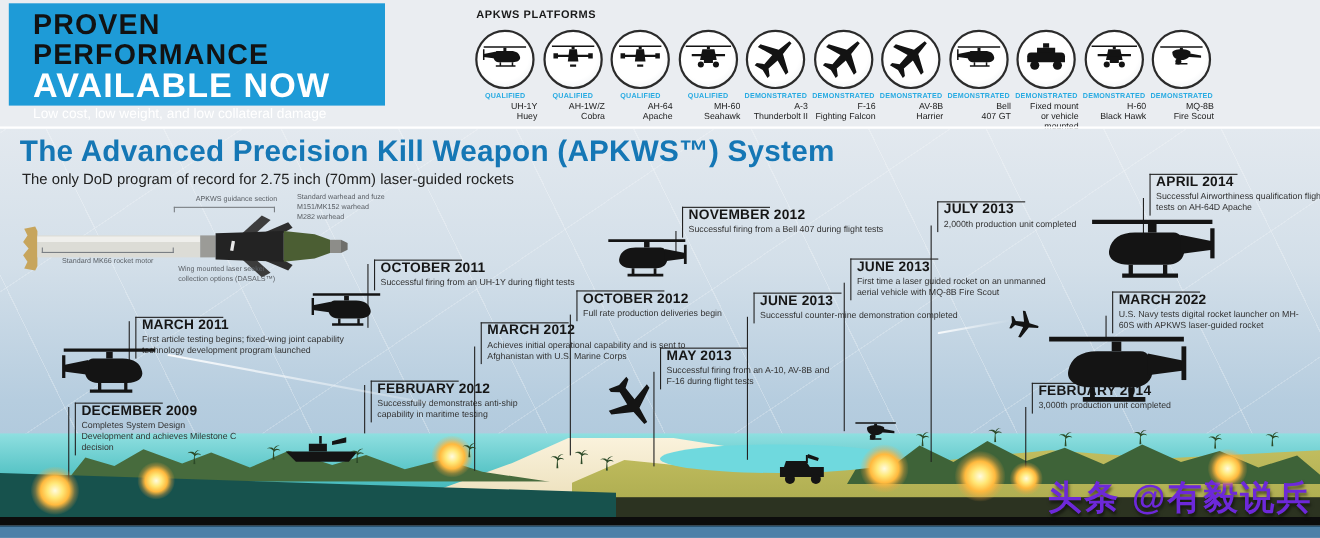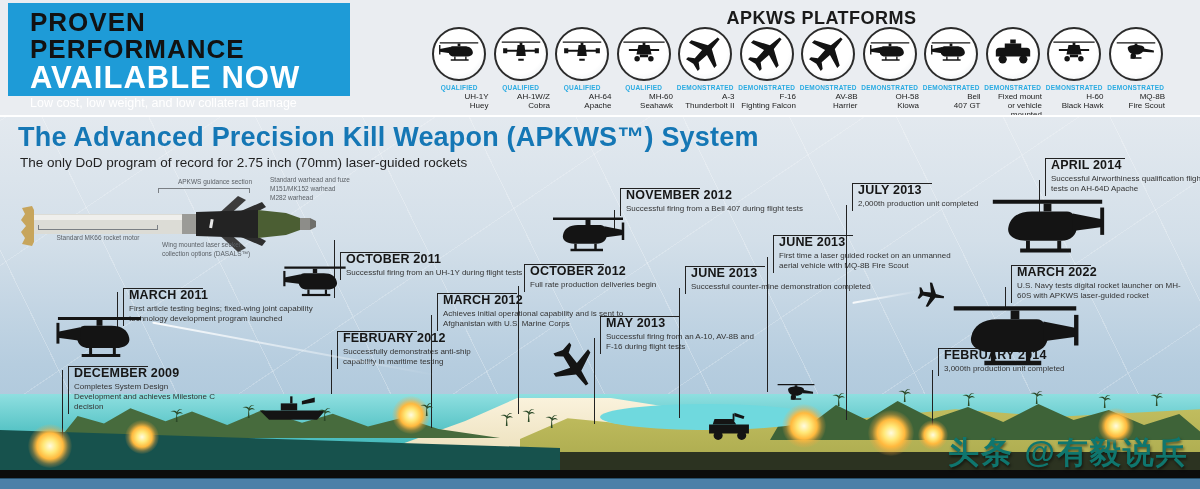--- a/index.html
+++ b/index.html
@@ -5,22 +5,22 @@
   html,body{margin:0;padding:0;background:#f0f2f4;}
   *{box-sizing:border-box;}
   .page{position:relative;width:1200px;height:489px;overflow:hidden;
         font-family:"Liberation Sans",sans-serif;background:#eef1f4;}
   
   .topstrip{position:absolute;left:0;top:0;width:1200px;height:115px;background:#eaedf1;}
   .hero{position:absolute;left:8px;top:3px;width:342px;height:93px;background:#1E9BD7;padding:6px 0 0 22px;}
   .hero .l1{font-size:26px;font-weight:800;color:#121212;letter-spacing:1px;line-height:1.05;}
   .hero .l2{font-size:31px;font-weight:800;color:#ffffff;letter-spacing:1px;line-height:1.0;margin-top:-2px;}
   .hero .tag{font-size:12.5px;color:#ffffff;margin-top:3px;}
-  .platforms-title{position:absolute;left:454px;top:8px;width:735px;text-align:center;
-        font-size:18px;font-weight:800;color:#1a1a1a;letter-spacing:.5px;}
+  .platforms-title{position:absolute;left:433px;top:8px;width:735px;text-align:left;
+        font-size:10px;font-weight:800;color:#1a1a1a;letter-spacing:.5px;}
   .platforms-row{position:absolute;left:430px;top:27px;width:738px;display:flex;gap:3px;}
   .p-item{width:58.5px;text-align:center;}
   .p-circle{width:54px;height:54px;margin:0 auto;border:2px solid #2b2b2b;border-radius:50%;
         background:radial-gradient(circle at 45% 40%,#ffffff 60%,#e6eaee);display:flex;align-items:center;justify-content:center;overflow:hidden;}
   .p-circle svg{width:44px;height:auto;fill:#131313;}
   .p-status{font-size:6.5px;font-weight:700;letter-spacing:.2px;margin-top:3px;}
   .p-name{font-size:8px;color:#222;line-height:1.15;margin-top:1px;text-align:right;}
   
   .main{position:absolute;left:0;top:115px;width:1200px;height:355px;border-top:2px solid #fff;
         background:linear-gradient(180deg,#e3e9ef 0%,#d3dfe9 35%,#b6cddf 70%,#a7c4d9 100%);}
@@ -59,22 +59,22 @@
   .bstrip{position:absolute;left:0;top:92px;width:1200px;height:18px;background:#2c3321;}
   .wedge{position:absolute;left:0;top:70px;width:560px;height:40px;background:#17524d;
         clip-path:polygon(0 0,100% 45%,100% 100%,0 100%);}
   .boom{position:absolute;border-radius:50%;
         background:radial-gradient(circle,#fffbe0 0%,#ffe878 22%,#ffb93e 42%,rgba(255,170,60,.35) 58%,rgba(255,170,60,0) 72%);}
   .palm{position:absolute;}
   .palm svg{display:block;width:100%;height:auto;fill:#2c4a28;}
   
   .blackbar{position:absolute;left:0;top:470px;width:1200px;height:8px;background:#0c0c0c;}
   .bluebar{position:absolute;left:0;top:478px;width:1200px;height:11px;background:#4d80a8;border-top:1px solid #27506e;}
-  .watermark{position:absolute;left:948px;top:432px;width:250px;text-align:left;font-size:31px;font-weight:800;
-        color:#0f766e;letter-spacing:2px;text-shadow:1px 2px 3px rgba(0,0,0,.55);}
+  .watermark{position:absolute;left:948px;top:432px;width:250px;text-align:center;font-size:31px;font-weight:800;
+        color:#6d28d9;letter-spacing:2px;text-shadow:1px 2px 3px rgba(0,0,0,.55);}
 </style>
 </head>
 <body>
 
 <div class="page">
 
   <div class="topstrip">
     <div class="hero" style="background: rgb(30, 155, 215);">
       <div class="l1">PROVEN PERFORMANCE</div>
       <div class="l2">AVAILABLE NOW</div>
@@ -194,38 +194,20 @@
                 </g>
               </svg></span>
           </div>
       <div class="p-status" style="color: rgb(41, 171, 226);">DEMONSTRATED</div>
       <div class="p-name">
         <div>AV-8B</div>
         <div>Harrier</div>
       </div>
     </div>
 
-    <div class="p-item">
-      <div class="p-circle">
-            <span class="p-icon"><svg viewBox="0 0 64 40">
-                <path d="M4 6h56v2H4z"></path>
-                <path d="M30 8h4v4h-4z"></path>
-                <path d="M22 12h18c7 0 11 3 12 8 1 4-3 7-9 7H25c-5 0-8-3-8-7 0-5 2-8 5-8z"></path>
-                <path d="M19 13L4 16v4l15 2z"></path>
-                <path d="M3 10h2v14H3z"></path>
-                <path d="M20 31h26v2H20z"></path>
-                <path d="M25 27h2v5h-2zm16 0h2v5h-2z"></path>
-              </svg></span>
-          </div>
-      <div class="p-status" style="color: rgb(41, 171, 226);">DEMONSTRATED</div>
-      <div class="p-name">
-        <div>OH-58</div>
-        <div>Kiowa</div>
-      </div>
-    </div>
 
     <div class="p-item">
       <div class="p-circle">
             <span class="p-icon"><svg viewBox="0 0 64 40">
                 <path d="M4 6h56v2H4z"></path>
                 <path d="M30 8h4v4h-4z"></path>
                 <path d="M22 12h18c7 0 11 3 12 8 1 4-3 7-9 7H25c-5 0-8-3-8-7 0-5 2-8 5-8z"></path>
                 <path d="M19 13L4 16v4l15 2z"></path>
                 <path d="M3 10h2v14H3z"></path>
                 <path d="M20 31h26v2H20z"></path>
@@ -345,26 +327,26 @@
     <div class="event" style="left: 68px; top: 366px; width: 150px;">
       <div class="ev-date">DECEMBER 2009</div>
       <div class="ev-desc">Completes System Design Development and achieves Milestone C decision</div>
     </div>
   <div class="vline" style="left: 62px; top: 370px; height: 68px;"></div>
     <div class="event" style="left: 123px; top: 288px; width: 215px;">
       <div class="ev-date">MARCH 2011</div>
       <div class="ev-desc">First article testing begins; fixed-wing joint capability technology development program launched</div>
     </div>
   <div class="vline" style="left: 117px; top: 292px; height: 52px;"></div>
-    <div class="event" style="left: 340px; top: 236px; width: 212px; margin-top: 16px;">
+    <div class="event" style="left: 340px; top: 236px; width: 212px;">
       <div class="ev-date">OCTOBER 2011</div>
       <div class="ev-desc">Successful firing from an UH-1Y during flight tests</div>
     </div>
   <div class="vline" style="left: 334px; top: 240px; height: 58px;"></div>
-    <div class="event" style="left: 337px; top: 331px; width: 158px;">
+    <div class="event" style="left: 337px; top: 346px; width: 158px;">
       <div class="ev-date">FEBRUARY 2012</div>
       <div class="ev-desc">Successfully demonstrates anti-ship capability in maritime testing</div>
     </div>
   <div class="vline" style="left: 331px; top: 350px; height: 44px;"></div>
     <div class="event" style="left: 437px; top: 293px; width: 218px;">
       <div class="ev-date">MARCH 2012</div>
       <div class="ev-desc">Achieves initial operational capability and is sent to Afghanistan with U.S. Marine Corps</div>
     </div>
   <div class="vline" style="left: 431px; top: 315px; height: 113px;"></div>
     <div class="event" style="left: 524px; top: 264px; width: 165px;">

